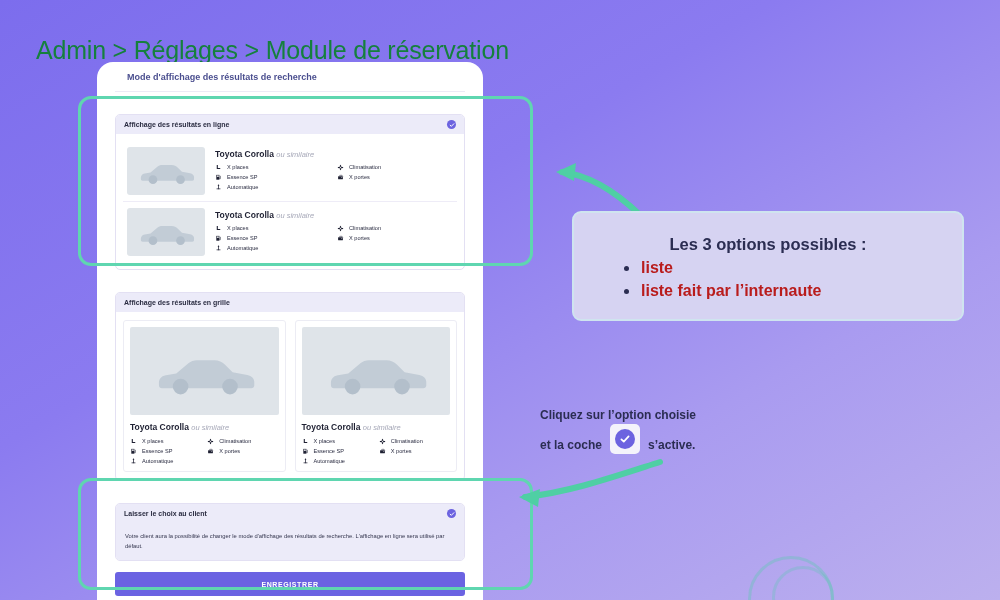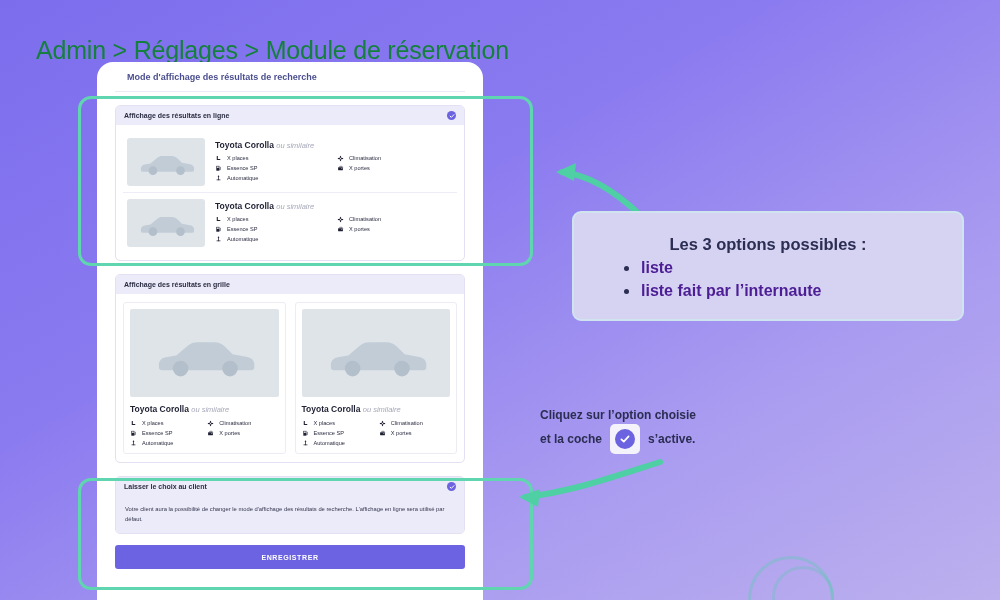--- a/index.html
+++ b/index.html
@@ -52,21 +52,21 @@
     align-items: center;
     font-size: 9px;
     font-weight: bold;
     color: #4b4f8f;
     border-bottom: 1px solid #eceaf6;
     padding-left: 12px;
   }
 
   
   .option-block {
-    margin-top: 13px;
+    margin-top: 22px;
     border: 1px solid #e3e0f3;
     border-radius: 5px;
     overflow: hidden;
     background: #ffffff;
   }
   .option-head {
     background: #ecebf9;
     height: 19px;
     display: flex;
     align-items: center;
@@ -207,21 +207,21 @@
     text-align: center;
     font-size: 16.5px;
     font-weight: bold;
     color: #2b2d52;
     margin-bottom: 3px;
   }
   .callout ul { list-style: none; padding-left: 34px; }
   .callout li {
     font-size: 16px;
     font-weight: bold;
-    color: #4c1d95;
+    color: #b91c1c;
     line-height: 1.42;
     position: relative;
     padding-left: 17px;
   }
   .callout li::before {
     content: "";
     position: absolute;
     left: 0; top: 9px;
     width: 5px; height: 5px;
     border-radius: 50%;
@@ -231,21 +231,21 @@
   
   .annot2 {
     position: absolute;
     left: 540px; top: 406px;
     width: 400px;
     font-size: 12px;
     font-weight: bold;
     color: #2b2d52;
     line-height: 1.52;
   }
-  .annot2 .line2 { display: flex; align-items: center; gap: 8px; }
+  .annot2 .line2 { display: flex; align-items: flex-end; gap: 8px; }
   .chip {
     width: 30px; height: 30px;
     background: #f4f3fb;
     border-radius: 5px;
     display: inline-flex;
     align-items: center;
     justify-content: center;
     flex: none;
   }
   .chip .circle {

